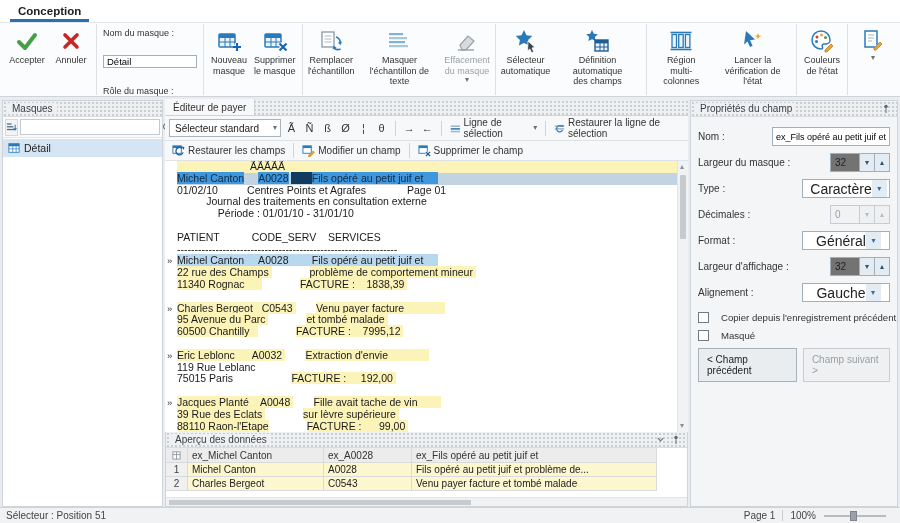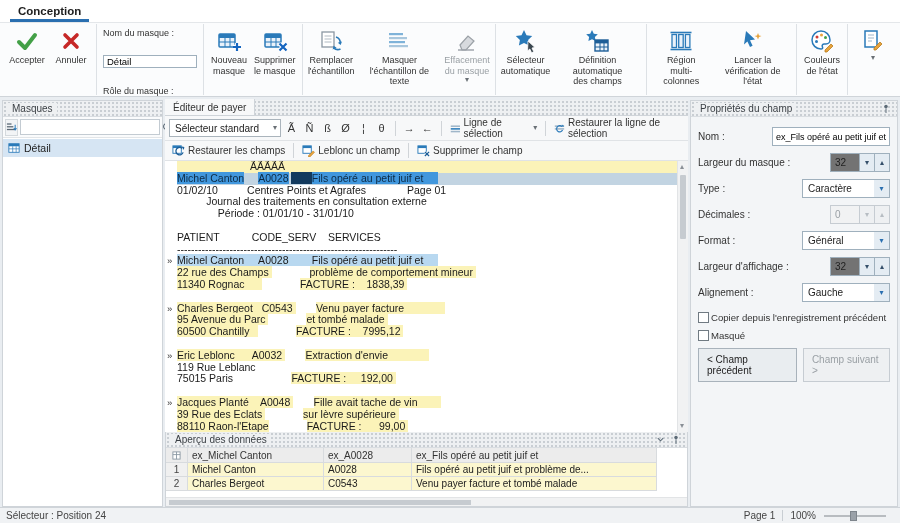--- a/index.html
+++ b/index.html
@@ -77,31 +77,31 @@
 .pnum{background:#f0f0f0;color:#444}
 .pdata{background:#fcf7cf}
 .hscroll{height:9px;background:#f1f2f3;position:relative;border-top:1px solid #e2e4e6}
 .hthumb{position:absolute;top:2px;height:5px;left:3px;width:58%;background:#c6cbd0}
 
 .right-panel{position:absolute;left:690px;top:100px;right:2px;bottom:16px;background:#f3f5f7;border:1px solid #cfd4d9;display:flex;flex-direction:column}
 .propbody{padding:10px 7px 0 7px}
 .prow{display:flex;align-items:center;margin-bottom:7px}
 .plabel{flex:1;font-size:10px;color:#333}
 .pinput{width:118px;height:19px;border:1px solid #9fb0bd;background:#fff;font-size:9px;padding:0 3px;font-family:"Liberation Sans",sans-serif}
-.pselect{width:88px;height:19px;border:1px solid #9fb0bd;background:#fff;display:flex;align-items:center;justify-content:space-between;padding:0 0 0 5px;font-size:10px}
+.pselect{width:88px;height:19px;border:1px solid #9fb0bd;background:#fff;display:flex;align-items:center;justify-content:center;padding:0 0 0 5px;font-size:14px}
 .selarr{width:15px;height:17px;display:flex;align-items:center;justify-content:center;background:#e4ecf3;color:#2a6fb0;font-size:8px}
 .selarr::after{content:"▾"}
 .spin{display:flex;align-items:center}
 .spinval{width:30px;height:19px;border:1px solid #9fb0bd;background:#737373;display:flex;align-items:center;padding:0 4px;font-size:10px}
 .spinbtn{width:15px;height:19px;border:1px solid #9fb0bd;border-left:none;background:#e4ecf3;display:flex;align-items:center;justify-content:center;color:#35506b;font-size:8px}
 .spinbtn.down::after{content:"▾"}
 .spinbtn.up::after{content:"▴"}
 .spin.disabled .spinval{background:#f1f2f3;color:#9aa0a5;border-color:#c6ccd2}
 .spin.disabled .spinbtn{background:#eef0f2;color:#b7bdc3;border-color:#c6ccd2}
-.cbrow{display:flex;align-items:center;gap:2px;margin-bottom:7px}
+.cbrow{display:flex;align-items:center;gap:12px;margin-bottom:7px}
 .cb{width:11px;height:11px;border:1px solid #707a82;background:#fff;flex:none}
 .cbl{font-size:9.6px;color:#333;white-space:nowrap}
 .btnrow{display:flex;gap:6px;margin-top:4px}
 .pbtn{height:20px;padding:16px 8px;border:1px solid #a8b2bb;background:#e9edf0;font-size:10px;display:flex;align-items:center;color:#222}
 .pbtn.disabled{color:#9aa0a5;background:#eef0f2;border-color:#c6ccd2}
 
 .statusbar{position:absolute;left:0;right:0;bottom:0;height:16px;background:#f0f2f4;border-top:1px solid #cfd4d9;display:flex;align-items:center;font-size:10px;color:#444;padding:0 6px}
 .statusbar .spacer{flex:1}
 .ssep{width:1px;height:11px;background:#c9ced3;margin:0 7px}
 .slider{width:62px;height:2px;background:#b8bcc0;position:relative;margin:0 8px}
@@ -374,21 +374,21 @@
         </svg>
       <span>Restaurer les champs</span>
     </div>
     <span class="tsep"></span>
     <div class="ttext">
       <svg viewBox="0 0 14 14" width="13" height="13">
           <rect x="1" y="2" width="9" height="8" fill="#fff" stroke="#2a7ab9"></rect>
           <rect x="1" y="2" width="9" height="2.4" fill="#2a7ab9"></rect>
           <path d="M7 12.5l5-5 1.5 1.5-5 5H7z" fill="#e8a33d" stroke="#b97d20" stroke-width=".6"></path>
         </svg>
-      <span>Leblonc un champ</span>
+      <span>Modifier un champ</span>
     </div>
     <span class="tsep"></span>
     <div class="ttext">
       <svg viewBox="0 0 14 14" width="13" height="13">
           <rect x="1" y="2" width="9" height="8" fill="#fff" stroke="#2a7ab9"></rect>
           <rect x="1" y="2" width="9" height="2.4" fill="#2a7ab9"></rect>
           <path d="M8.5 8.5l4.5 4.5M13 8.5L8.5 13" stroke="#fff" stroke-width="2.6"></path>
           <path d="M8.5 8.5l4.5 4.5M13 8.5L8.5 13" stroke="#1d5e97" stroke-width="1.4"></path>
         </svg>
       <span>Supprimer le champ</span>
@@ -555,21 +555,21 @@
 
     <div class="btnrow">
       <div class="pbtn">&lt; Champ précédent</div>
       <div class="pbtn disabled">Champ suivant &gt;</div>
     </div>
 
   </div>
 </div>
 
 <div class="statusbar">
-  <span>Sélecteur : Position 24</span>
+  <span>Sélecteur : Position 51</span>
   <span class="spacer"></span>
   <span>Page 1</span>
   <span class="ssep"></span>
   <span>100%</span>
   <div class="slider">
       <div class="sthumb"></div>
     </div>
 </div>
 
 </body></html>

